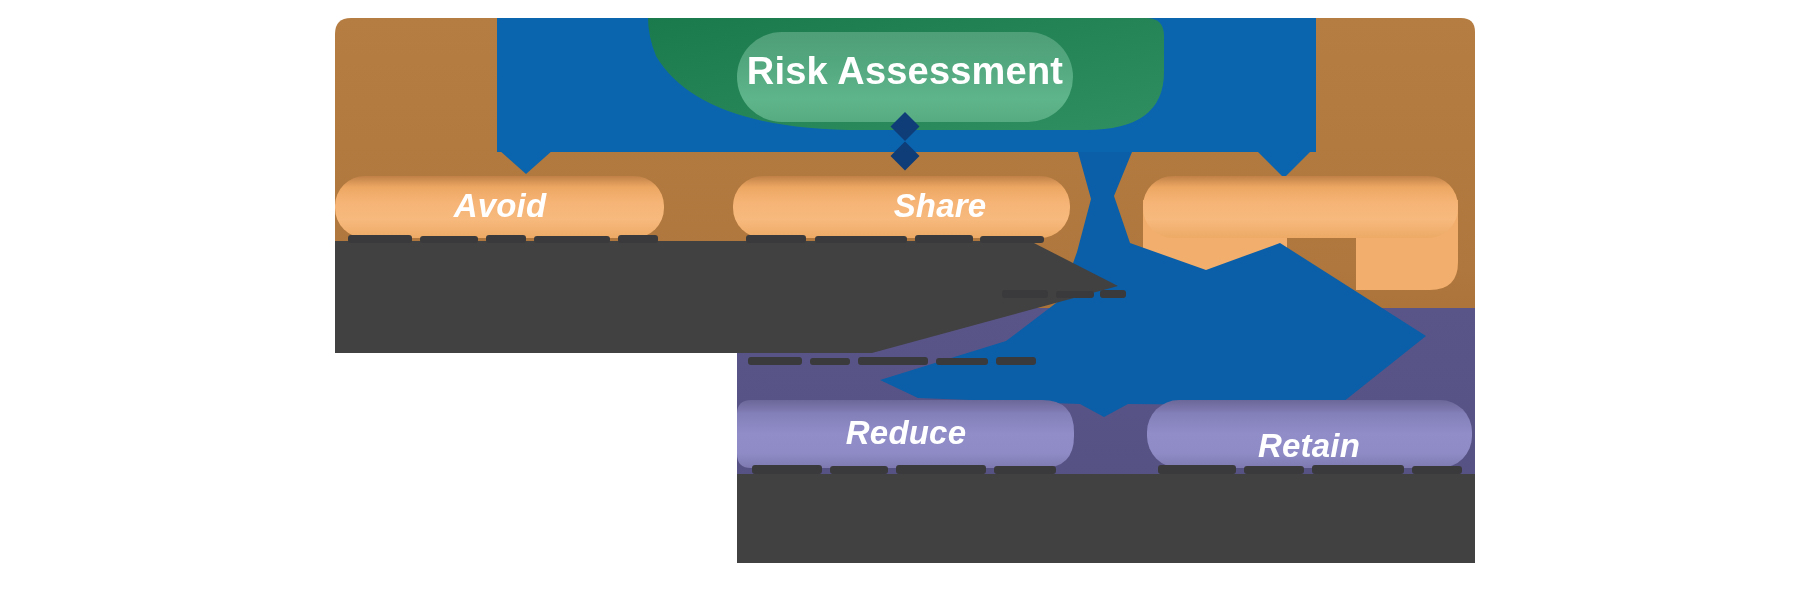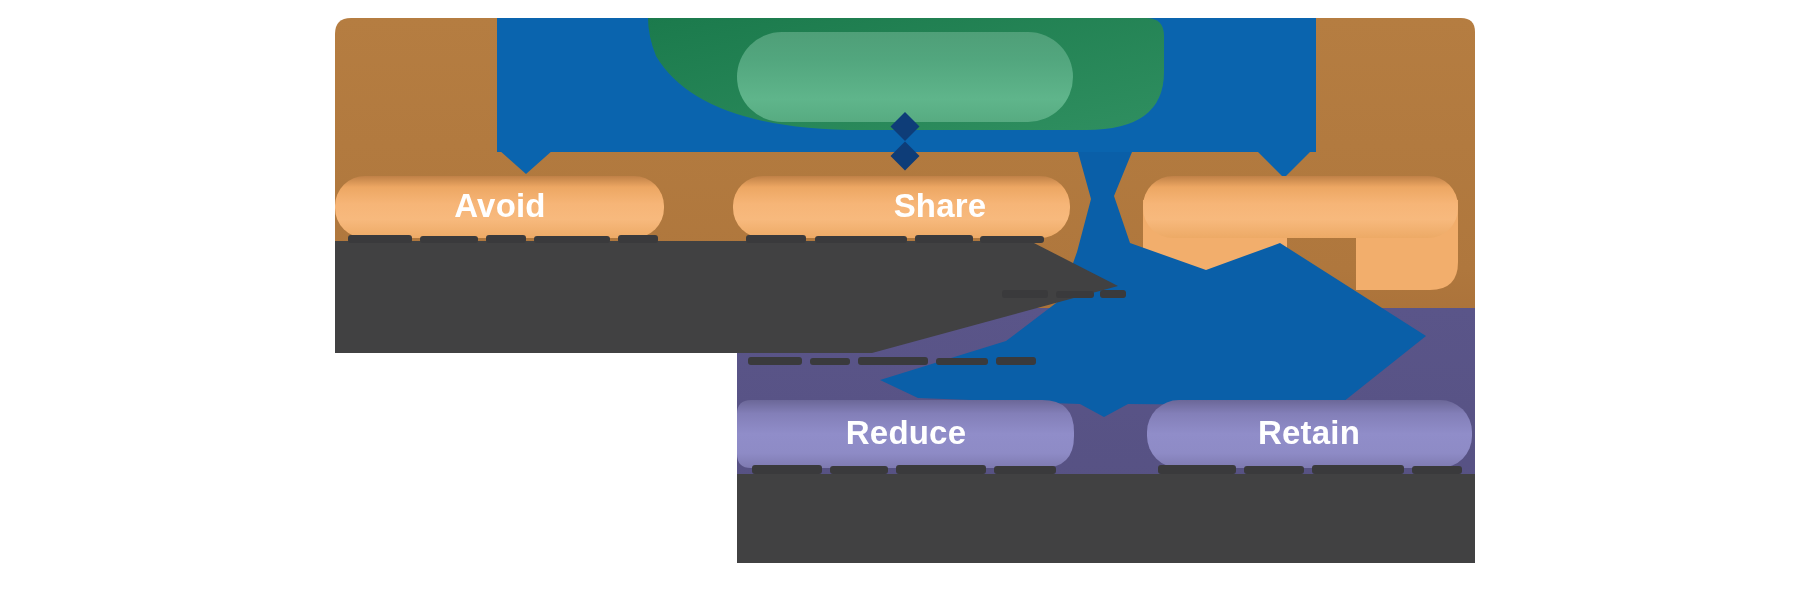--- a/index.html
+++ b/index.html
@@ -14,21 +14,21 @@
   .lbl{
     position:absolute;
     transform:translate(-50%,-50%);
     color:#ffffff;
     font-weight:700;
     white-space:nowrap;
     letter-spacing:.2px;
     text-align:center;
   }
   .lbl-title{font-size:38px;}
-  .lbl-pill{font-size:33px;}
+  .lbl-pill{font-size:33px;font-style:italic;}
 </style>
 </head>
 <body>
 
 <div id="stage">
 
   <svg id="shapes" width="1810" height="599" viewBox="0 0 1810 599">
     <defs>
       <linearGradient id="gBrown" x1="0" y1="0" x2="0" y2="1">
         <stop offset="0" stop-color="#b57d41"></stop>
@@ -119,22 +119,23 @@
       <rect x="830" y="466" width="58" height="8" rx="3"></rect>
       <rect x="896" y="465" width="90" height="9" rx="3"></rect>
       <rect x="994" y="466" width="62" height="8" rx="3"></rect>
       <rect x="1158" y="465" width="78" height="9" rx="3"></rect>
       <rect x="1244" y="466" width="60" height="8" rx="3"></rect>
       <rect x="1312" y="465" width="92" height="9" rx="3"></rect>
       <rect x="1412" y="466" width="50" height="8" rx="3"></rect>
     </g>
   </svg>
 
+  <div class="lbl lbl-title" style="left:905px;top:71px;">Risk Assessment</div>
 
   <div class="lbl lbl-pill" style="left:500px;top:206px;">Avoid</div>
 
   <div class="lbl lbl-pill" style="left:940px;top:206px;">Share</div>
 
 
   <div class="lbl lbl-pill" style="left:906px;top:433px;">Reduce</div>
 
-  <div class="lbl lbl-pill" style="left:1309px;top:433px;text-align:right;">Retain</div>
+  <div class="lbl lbl-pill" style="left:1309px;top:446px;text-align:right;">Retain</div>
 </div>
 
 </body></html>

